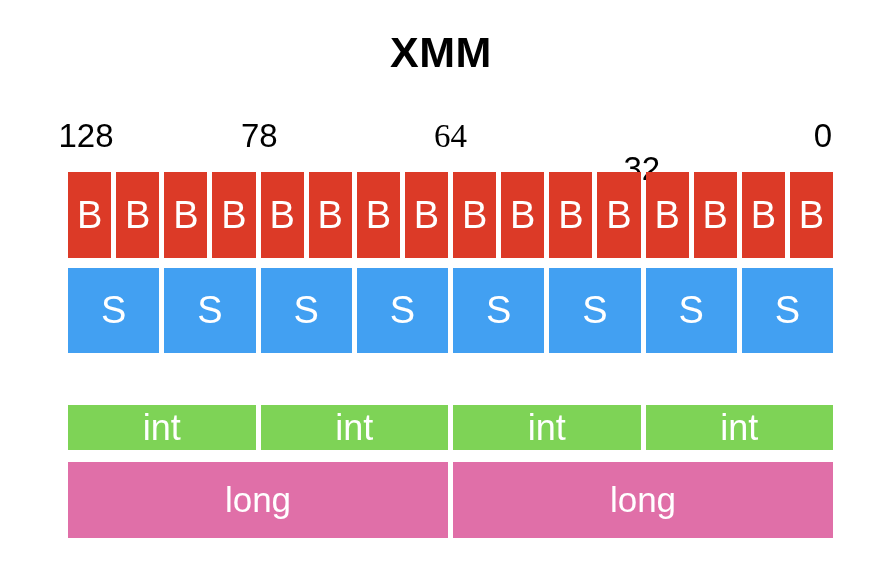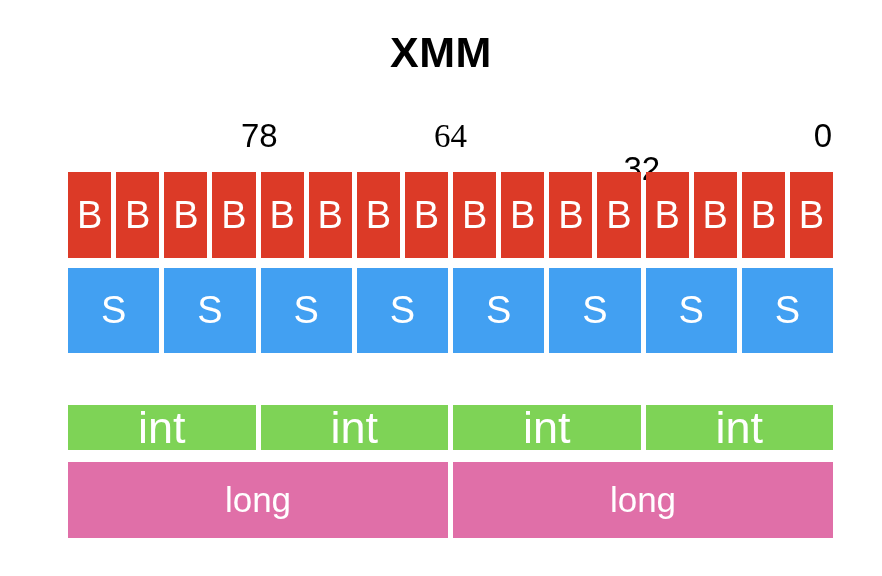--- a/index.html
+++ b/index.html
@@ -75,31 +75,32 @@
     font-family: "Liberation Sans", sans-serif;
     box-sizing: border-box;
     margin-right: 5px;
     overflow: hidden;
     white-space: nowrap;
   }
   .cell:last-child { margin-right: 0; }
 
   .cell-byte  { font-size: 38px; }
   .cell-short { font-size: 38px; }
-  .cell-int   { font-size: 45px; margin-top: 40px; }
+  .cell-int   { font-size: 36px; margin-top: 40px; }
   .cell-long  { font-size: 35px; }
 </style>
 </head>
 <body>
 
 <div id="diagram">
 
   <div class="title">XMM</div>
 
   <div class="bit-ruler">
+      <div class="bit-label" style="left: 18px;">128</div>
       <div class="bit-label" style="left: 191.25px;">78</div>
       <div class="bit-label" style="left: 382.5px; font-family: Liberation Serif, serif;">64</div>
       <div class="bit-label" style="left: 573.75px; margin-top: 33px;">32</div>
       <div class="bit-label" style="left: 755px;">0</div>
     </div>
 
   <div class="reg reg-bytes">
       <div class="cell cell-byte" style="background: rgb(220, 58, 39); color: rgb(255, 255, 255);">B</div>
       <div class="cell cell-byte" style="background: rgb(220, 58, 39); color: rgb(255, 255, 255);">B</div>
       <div class="cell cell-byte" style="background: rgb(220, 58, 39); color: rgb(255, 255, 255);">B</div>

